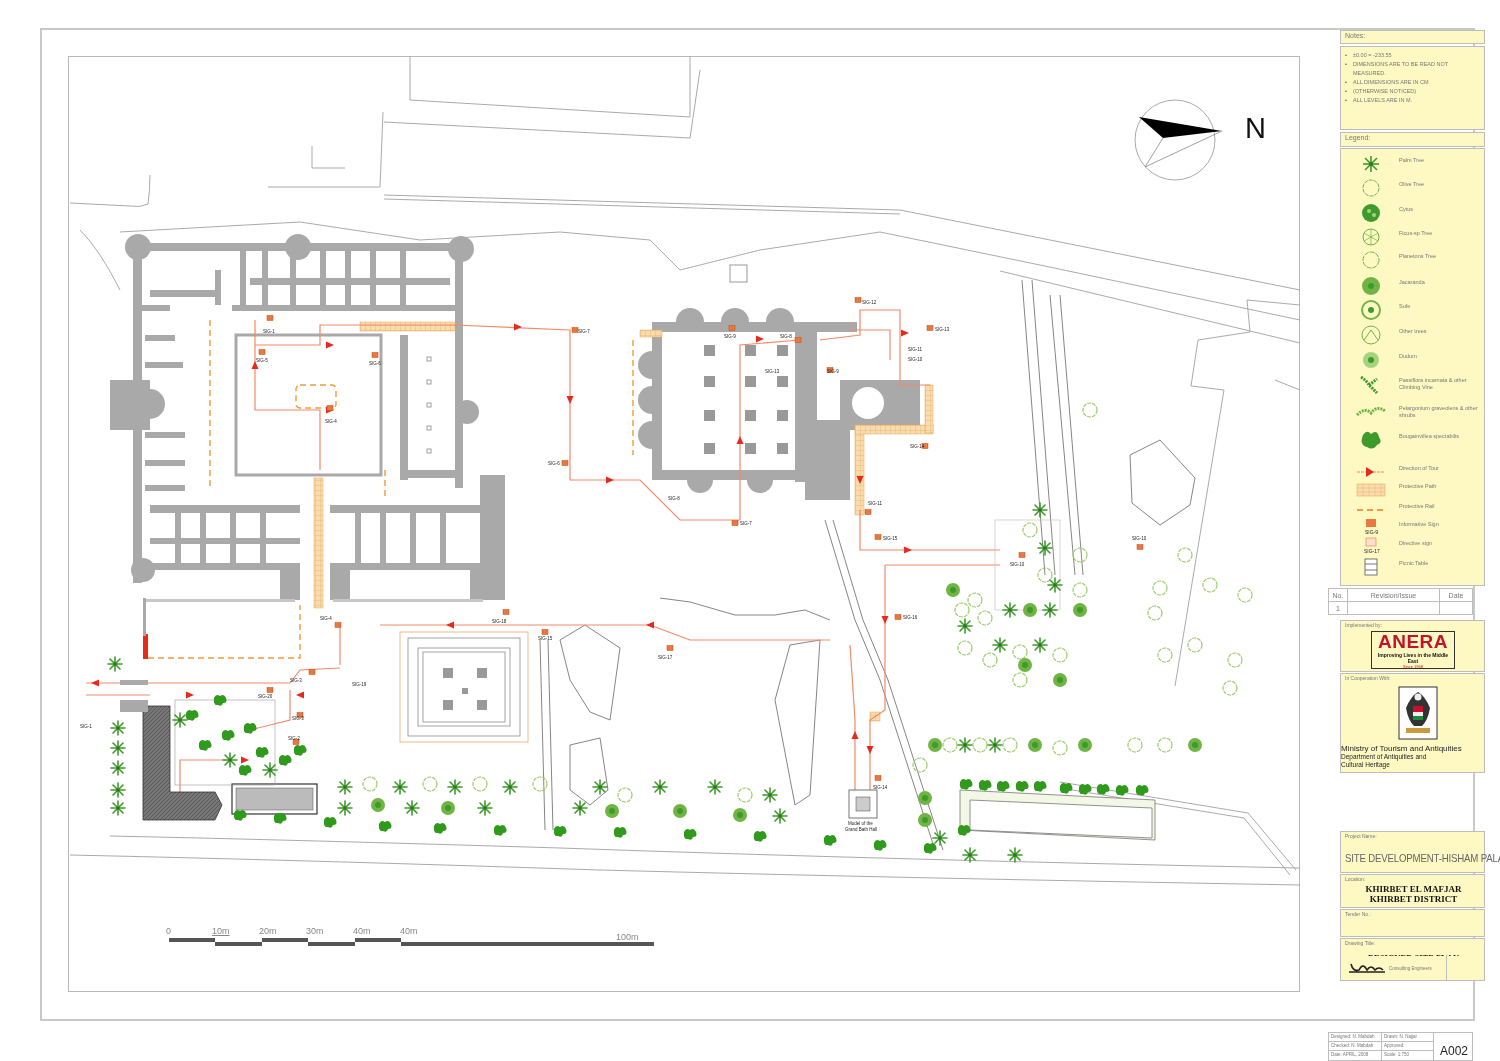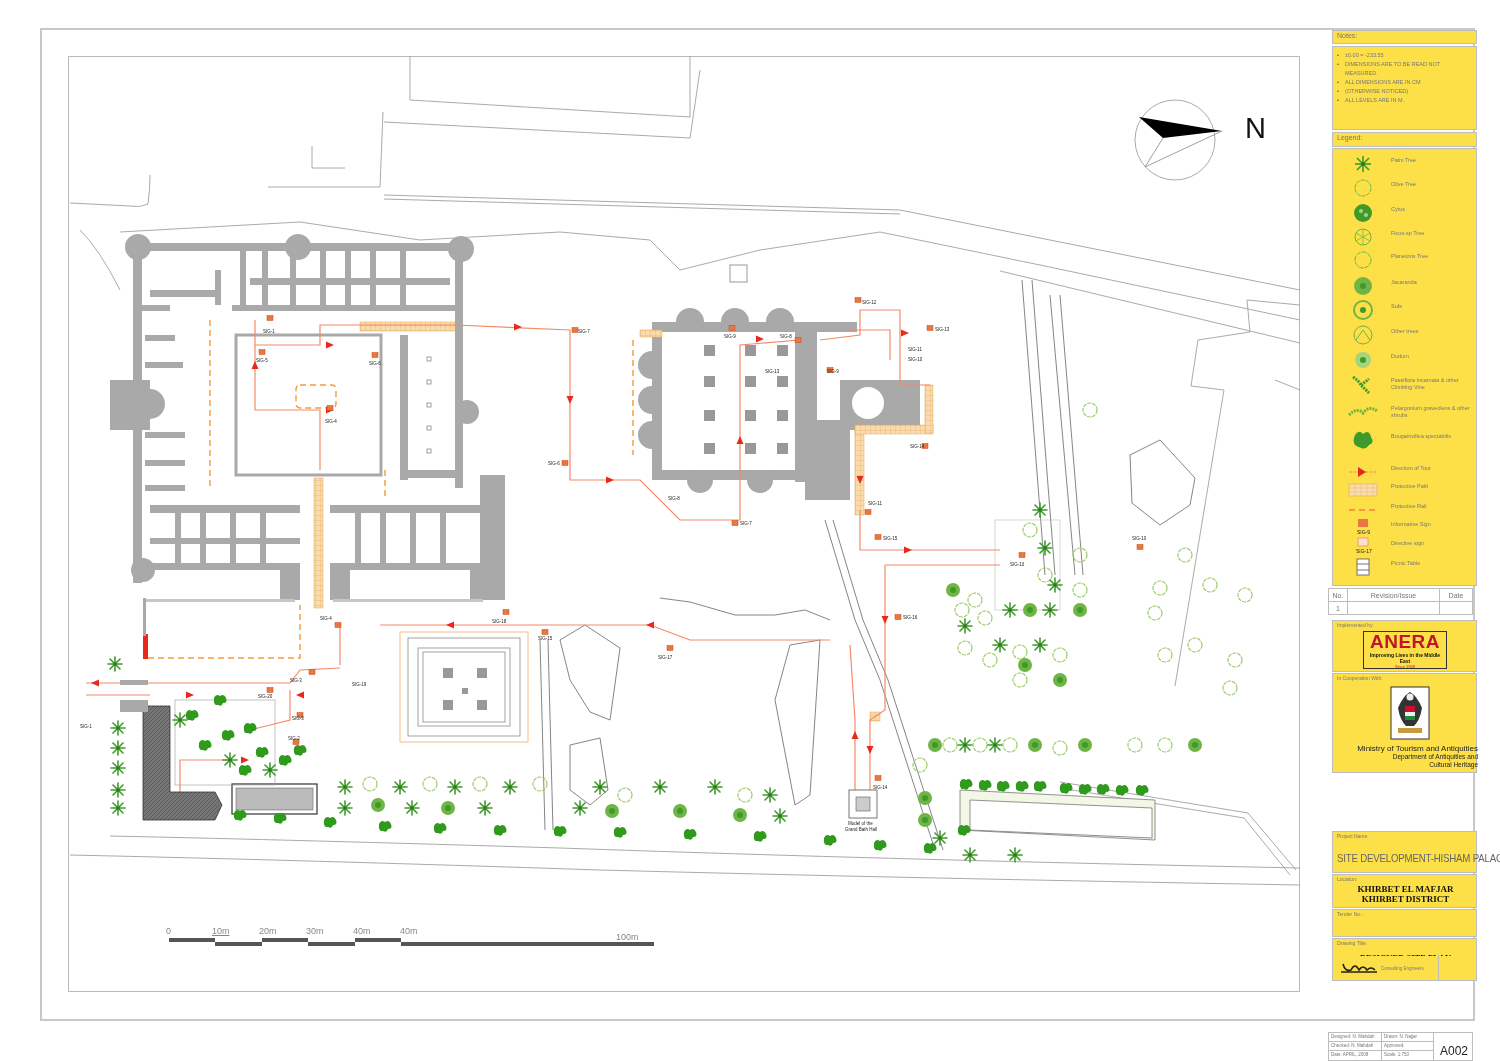--- a/index.html
+++ b/index.html
@@ -1,35 +1,35 @@
 <!DOCTYPE html>
 <html><head>
 <meta charset="utf-8">
 <style>
   html,body{margin:0;padding:0;background:#ffffff;}
   body{width:1500px;height:1061px;position:relative;overflow:hidden;font-family:"Liberation Sans",sans-serif;color:#333;}
   .sheet{position:absolute;left:40px;top:28px;width:1435px;height:993px;border:2px solid #c8c8c8;box-sizing:border-box;}
   .plan-frame{position:absolute;left:68px;top:56px;width:1232px;height:936px;border:1.5px solid #b9b9b9;box-sizing:border-box;}
   svg.plan{position:absolute;left:0;top:0;width:1500px;height:1061px;}
   .tb{position:absolute;left:1328px;top:30px;width:145px;height:988px;font-family:"Liberation Sans",sans-serif;}
-  .tb-box{position:absolute;left:4px;width:145px;border:1.5px solid #bdbdbd;box-sizing:border-box;background:#fde047;}
+  .tb-box{position:absolute;left:12px;width:145px;border:1.5px solid #bdbdbd;box-sizing:border-box;background:#fef9c3;}
   .tb-h{font-size:7px;color:#777;padding:1px 4px;}
   .notes-list{list-style:none;margin:0;padding:4px 4px 0 4px;}
   .notes-list li{font-size:5.5px;color:#777;line-height:9px;position:relative;padding-left:8px;text-transform:uppercase;}
   .notes-list li:before{content:"\2022";position:absolute;left:0;color:#555;}
   .legend-row{position:absolute;left:0;width:145px;height:22px;}
   .legend-row .lbl{position:absolute;left:58px;top:4px;font-size:5.5px;color:#777;line-height:7px;width:85px;}
   .legend-row .sym{position:absolute;left:14px;top:0;width:32px;height:22px;}
   .rev-table{position:absolute;left:0;top:558px;width:145px;border-collapse:collapse;}
   .rev-table td{border:1.5px solid #bdbdbd;font-size:7px;color:#777;height:12px;text-align:center;padding:0;}
   .logo-anera{position:absolute;left:30px;top:10px;width:82px;height:36px;border:1.5px solid #333;text-align:center;}
   .anera-name{font-size:19px;font-weight:bold;color:#c0152a;line-height:20px;letter-spacing:0.5px;}
   .anera-tag{font-size:5px;font-weight:bold;color:#111;line-height:6px;}
   .anera-since{font-size:4px;color:#c0152a;line-height:5px;}
-  .moa-lines{position:absolute;left:0;width:145px;text-align:right;color:#222;}
+  .moa-lines{position:absolute;left:0;width:145px;text-align:left;color:#222;}
   .moa-l1{font-size:8px;line-height:9px;}
   .moa-l2{font-size:6.5px;line-height:8px;}
   .usaid-box{position:absolute;left:32px;top:12px;width:86px;height:40px;border:1.5px solid #333;}
   .usaid-name{position:absolute;left:32px;top:7px;font-size:15px;font-weight:bold;color:#1b3f94;letter-spacing:-0.5px;}
   .usaid-name span{color:#c8102e;}
   .usaid-ar{position:absolute;left:40px;top:25px;font-size:5px;color:#c8102e;}
   .proj-name{position:absolute;left:4px;top:20px;font-size:10.5px;color:#666;letter-spacing:-0.2px;transform:scaleX(0.92);transform-origin:left;white-space:nowrap;}
   .loc{position:absolute;left:0;width:145px;text-align:center;font-family:"Liberation Serif",serif;font-weight:bold;font-size:9px;line-height:10px;color:#111;}
   .dtitle{position:absolute;left:0;width:145px;text-align:center;font-family:"Liberation Serif",serif;font-weight:bold;font-size:8.5px;color:#111;}
   .info-grid{position:absolute;left:0;top:1002px;width:145px;height:40px;}

